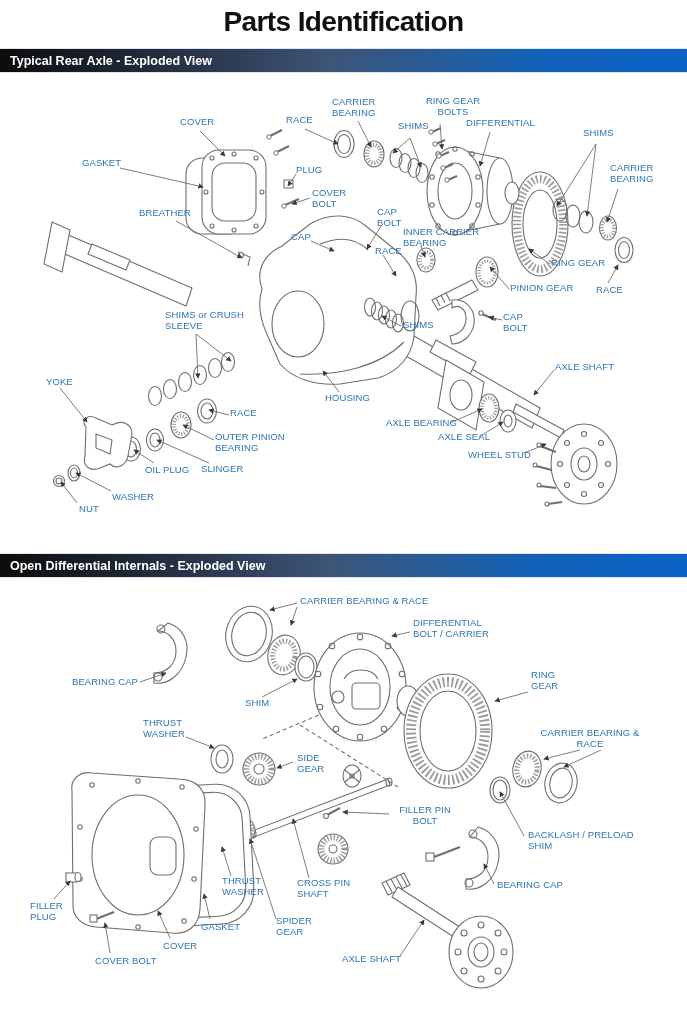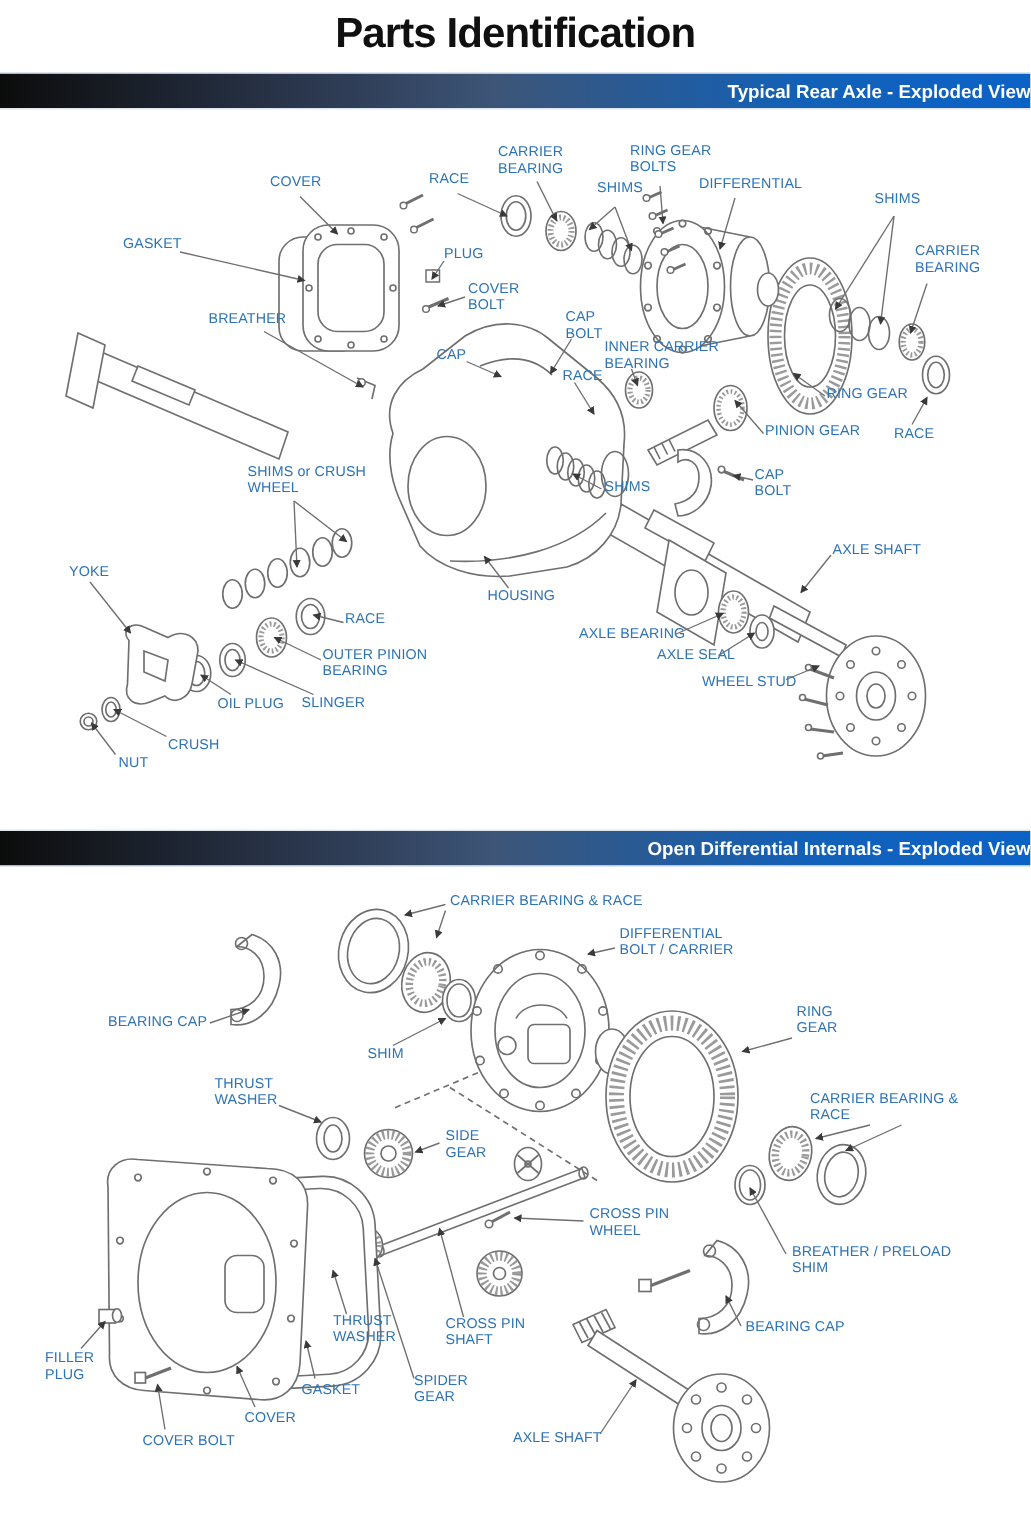--- a/index.html
+++ b/index.html
@@ -3,31 +3,31 @@
 <meta charset="utf-8">
 <style>
   html,body{margin:0;padding:0}
   body{width:687px;height:1024px;background:#fff;position:relative;overflow:hidden;
        font-family:"Liberation Sans",sans-serif;}
   .title{position:absolute;top:6px;left:0;width:687px;text-align:center;
          font-size:28px;font-weight:bold;letter-spacing:-0.6px;color:#101010;}
   .bar{position:absolute;left:0;width:687px;height:25px;line-height:25px;
        color:#fff;font-size:12.5px;font-weight:bold;padding-left:10px;box-sizing:border-box;
        background:linear-gradient(90deg,#0c0c0c 0%,#2e3c55 33%,#3d5577 48%,#1261b8 78%,#0b62c6 100%);
-       border-top:1px solid #dfe5ee;border-bottom:1px solid #dfe5ee;text-align:right;}
+       border-top:1px solid #dfe5ee;border-bottom:1px solid #dfe5ee;}
   #bar1{top:48px}
   #bar2{top:553px}
   .diagram{position:absolute;left:0;width:687px;}
   #d1{top:74px;height:478px}
   #d2{top:579px;height:564px}
   svg.art{position:absolute;left:0;top:0;display:block}
   .lbl{position:absolute;color:#2E74B5;font-size:9.5px;font-weight:normal;line-height:11px;
        letter-spacing:0.1px;}
   .nw{white-space:nowrap}
-  .ctr{}
+  .ctr{text-align:center}
 </style>
 </head>
 <body>
 
 <div class="title">Parts Identification</div>
 <div class="bar" id="bar1">Typical Rear Axle - Exploded View</div>
 <div class="bar" id="bar2">Open Differential Internals - Exploded View</div>
 
 <div class="diagram" id="d1">
 <svg class="art" width="687" height="478" viewBox="0 0 687 478">
@@ -276,33 +276,33 @@
 <div class="lbl" style="left:312px;top:113px;width:46px">COVER BOLT</div>
 <div class="lbl nw" style="left:139px;top:133px">BREATHER</div>
 <div class="lbl nw" style="left:291px;top:157px">CAP</div>
 <div class="lbl" style="left:377px;top:132px;width:34px">CAP BOLT</div>
 <div class="lbl" style="left:403px;top:152px;width:85px">INNER CARRIER BEARING</div>
 <div class="lbl nw" style="left:375px;top:171px">RACE</div>
 <div class="lbl nw" style="left:551px;top:183px">RING GEAR</div>
 <div class="lbl nw" style="left:510px;top:208px">PINION GEAR</div>
 <div class="lbl nw" style="left:596px;top:210px">RACE</div>
 <div class="lbl" style="left:503px;top:237px;width:34px">CAP BOLT</div>
-<div class="lbl" style="left:165px;top:235px;width:80px">SHIMS or CRUSH WHEEL</div>
+<div class="lbl" style="left:165px;top:235px;width:80px">SHIMS or CRUSH SLEEVE</div>
 <div class="lbl nw" style="left:403px;top:245px">SHIMS</div>
 <div class="lbl nw" style="left:46px;top:302px">YOKE</div>
 <div class="lbl nw" style="left:325px;top:318px">HOUSING</div>
 <div class="lbl nw" style="left:230px;top:333px">RACE</div>
 <div class="lbl" style="left:215px;top:357px;width:85px">OUTER PINION BEARING</div>
 <div class="lbl nw" style="left:555px;top:287px">AXLE SHAFT</div>
 <div class="lbl nw" style="left:386px;top:343px">AXLE BEARING</div>
 <div class="lbl nw" style="left:438px;top:357px">AXLE SEAL</div>
 <div class="lbl nw" style="left:145px;top:390px">OIL PLUG</div>
 <div class="lbl nw" style="left:201px;top:389px">SLINGER</div>
 <div class="lbl nw" style="left:468px;top:375px">WHEEL STUD</div>
-<div class="lbl nw" style="left:112px;top:417px">CRUSH</div>
+<div class="lbl nw" style="left:112px;top:417px">WASHER</div>
 <div class="lbl nw" style="left:79px;top:429px">NUT</div>
 </div>
 
 <div class="diagram" id="d2">
 <svg class="art" width="687" height="445" viewBox="0 0 687 445">
   <defs>
     <marker id="ar2" markerWidth="7" markerHeight="7" refX="5.2" refY="3" orient="auto">
       <path d="M0,0 L6,3 L0,6 Z" fill="#3a3a3a"></path>
     </marker>
   </defs>
@@ -464,22 +464,22 @@
   </g>
 </svg>
 <div class="lbl nw" style="left:300px;top:16px">CARRIER BEARING &amp; RACE</div>
 <div class="lbl nw" style="left:72px;top:97px">BEARING CAP</div>
 <div class="lbl" style="left:413px;top:38px;width:95px">DIFFERENTIAL BOLT / CARRIER</div>
 <div class="lbl nw" style="left:245px;top:118px">SHIM</div>
 <div class="lbl" style="left:531px;top:90px;width:36px">RING GEAR</div>
 <div class="lbl" style="left:143px;top:138px;width:50px">THRUST WASHER</div>
 <div class="lbl" style="left:297px;top:173px;width:36px">SIDE GEAR</div>
 <div class="lbl ctr" style="left:540px;top:148px;width:100px">CARRIER BEARING &amp; RACE</div>
-<div class="lbl ctr" style="left:393px;top:225px;width:64px">CROSS PIN WHEEL</div>
-<div class="lbl" style="left:528px;top:250px;width:126px">BREATHER / PRELOAD SHIM</div>
+<div class="lbl ctr" style="left:393px;top:225px;width:64px">FILLER PIN BOLT</div>
+<div class="lbl" style="left:528px;top:250px;width:126px">BACKLASH / PRELOAD SHIM</div>
 <div class="lbl nw" style="left:497px;top:300px">BEARING CAP</div>
 <div class="lbl" style="left:222px;top:296px;width:50px">THRUST WASHER</div>
 <div class="lbl" style="left:276px;top:336px;width:46px">SPIDER GEAR</div>
 <div class="lbl" style="left:297px;top:298px;width:64px">CROSS PIN SHAFT</div>
 <div class="lbl" style="left:30px;top:321px;width:44px">FILLER PLUG</div>
 <div class="lbl nw" style="left:95px;top:376px">COVER BOLT</div>
 <div class="lbl nw" style="left:163px;top:361px">COVER</div>
 <div class="lbl nw" style="left:201px;top:342px">GASKET</div>
 <div class="lbl nw" style="left:342px;top:374px">AXLE SHAFT</div>
 </div>

